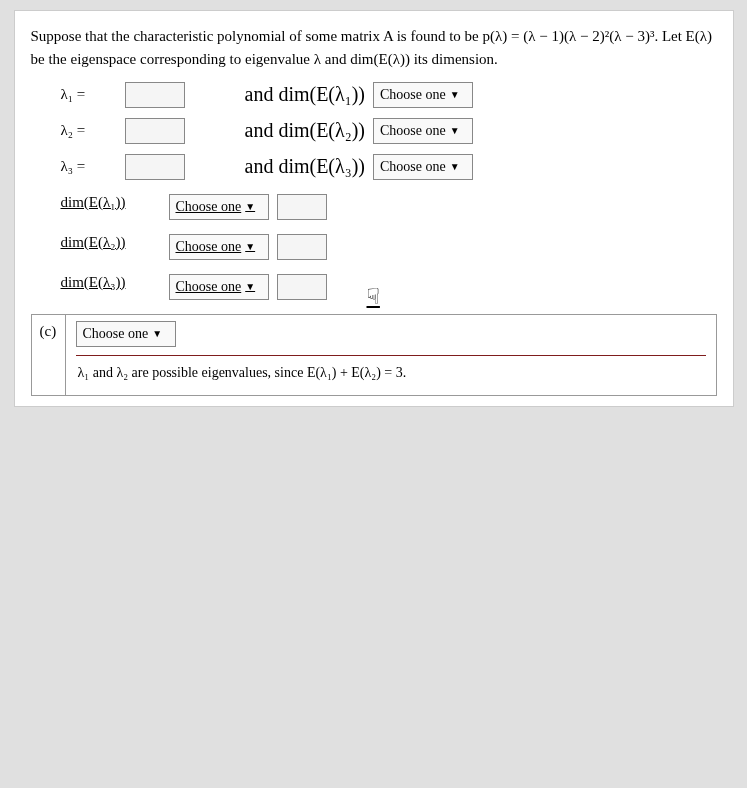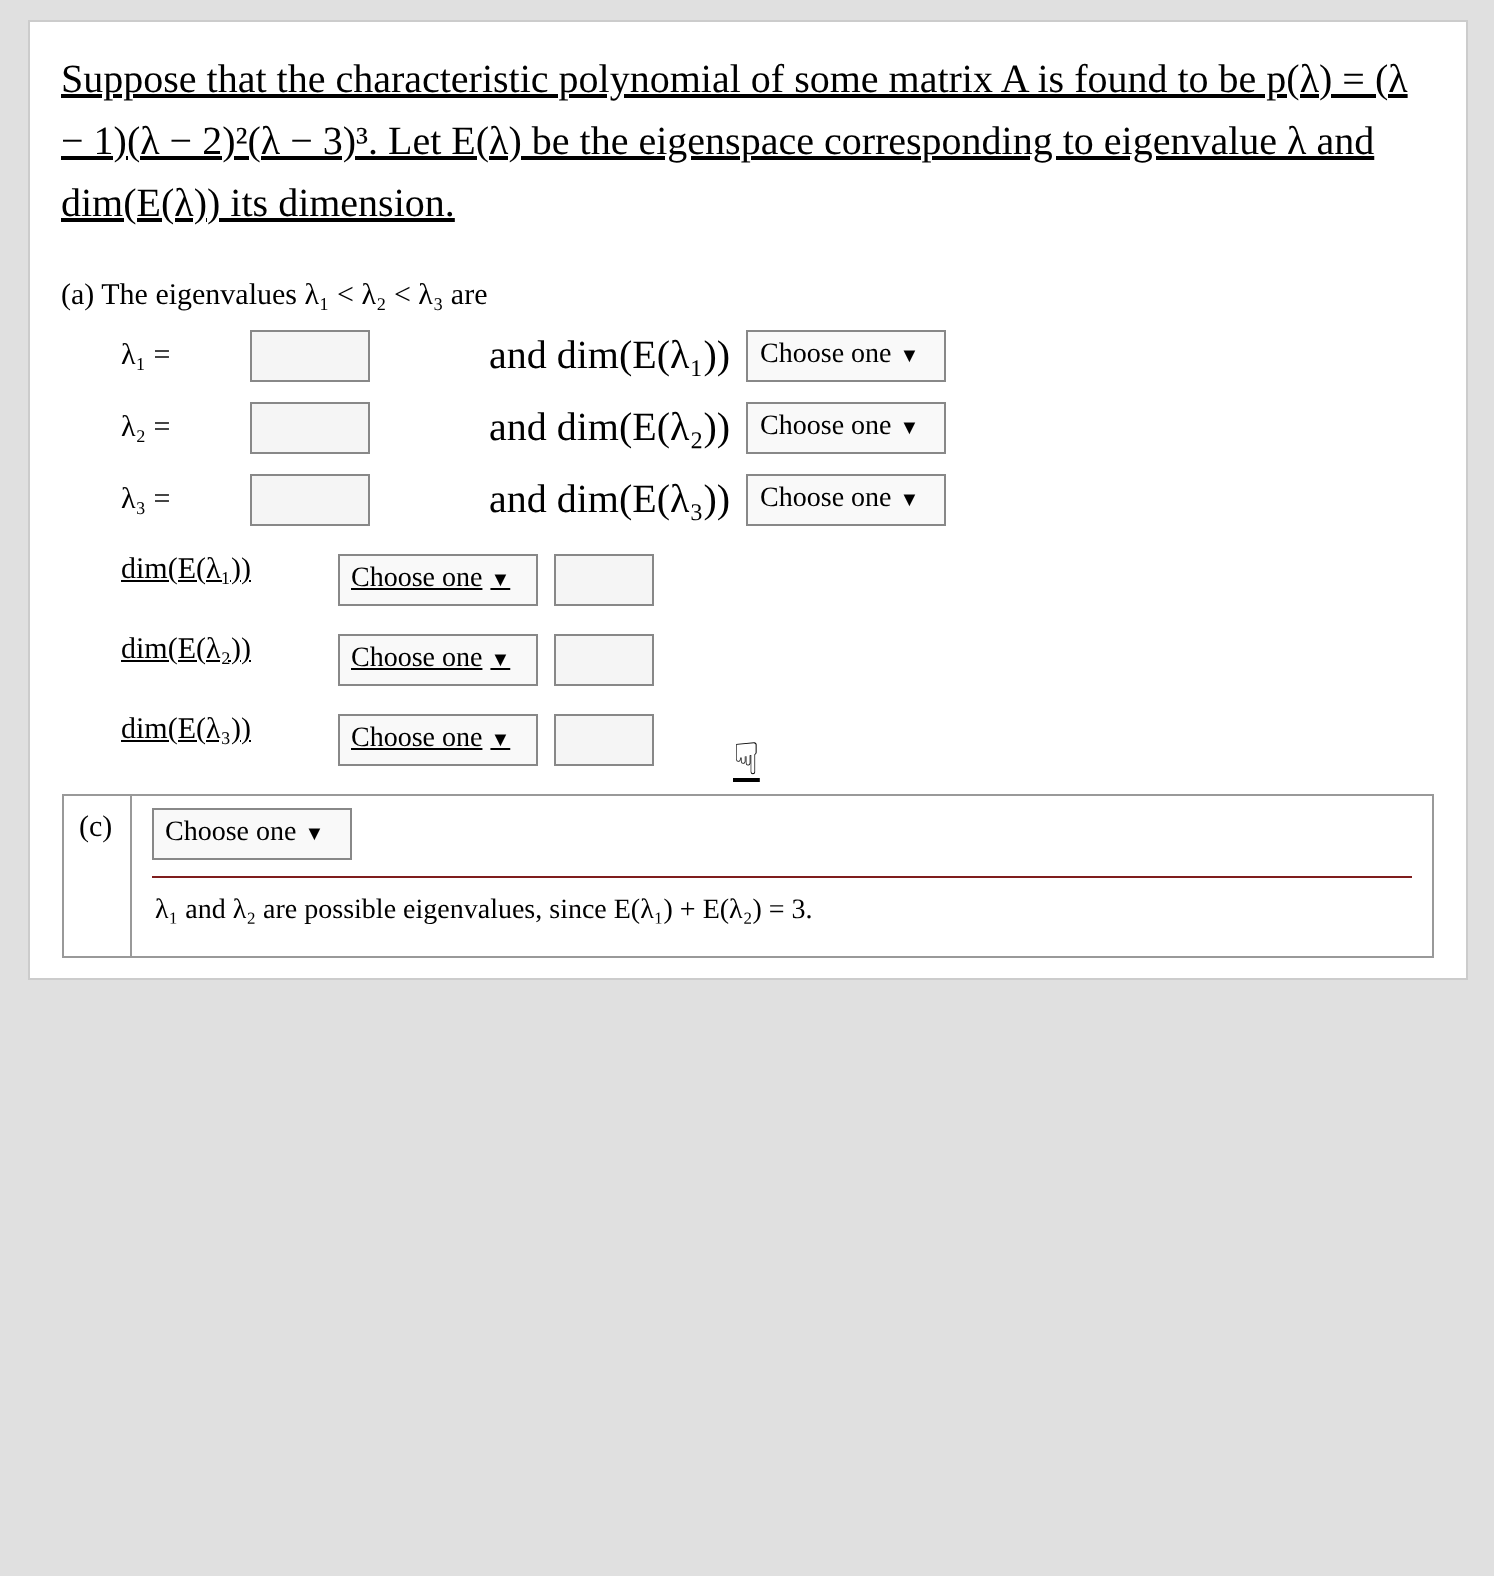--- a/index.html
+++ b/index.html
@@ -13,24 +13,23 @@
       font-size: 15px;
       padding: 10px;
     }
     .main-container {
       background: #fff;
       border: 1px solid #ccc;
       width: 720px;
       padding: 14px 16px 10px 16px;
     }
     .problem-text {
-      font-size: 20px;
+      font-size: 15px;
       line-height: 1.55;
-      margin-bottom: 22px;
-      text-decoration: underline;
+      margin-bottom: 10px;
     }
     .part-label {
       font-size: 15px;
       margin-bottom: 8px;
     }
     .part-a-grid {
       margin-left: 30px;
       margin-bottom: 14px;
     }
     .row {
@@ -137,23 +136,20 @@
   </style>
 </head>
 <body>
 
 <div class="main-container">
 
   <div class="problem-text">
     <span>Suppose that the characteristic polynomial of some matrix A is found to be p(λ) = (λ − 1)(λ − 2)²(λ − 3)³. Let E(λ) be the eigenspace corresponding to eigenvalue λ and dim(E(λ)) its dimension.</span>
   </div>
 
-  <div class="part-label">
-    <span>(a) The eigenvalues λ₁ &lt; λ₂ &lt; λ₃ are</span>
-  </div>
 
   <div class="part-a-grid">
 
     <div class="row">
       <span class="lambda-label">λ₁ =</span>
       <input class="input-box" type="text" style="">
       <span class="dim-text">and dim(E(λ₁))</span>
       <div class="dropdown">
         <span>Choose one</span>
         <span class="dropdown-arrow">▼</span>

